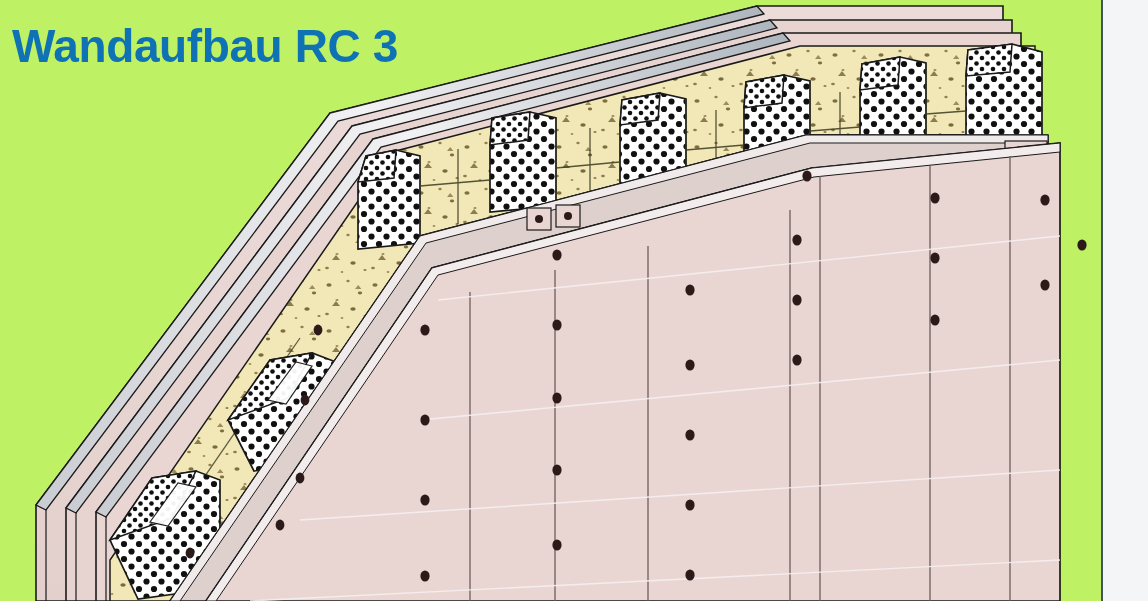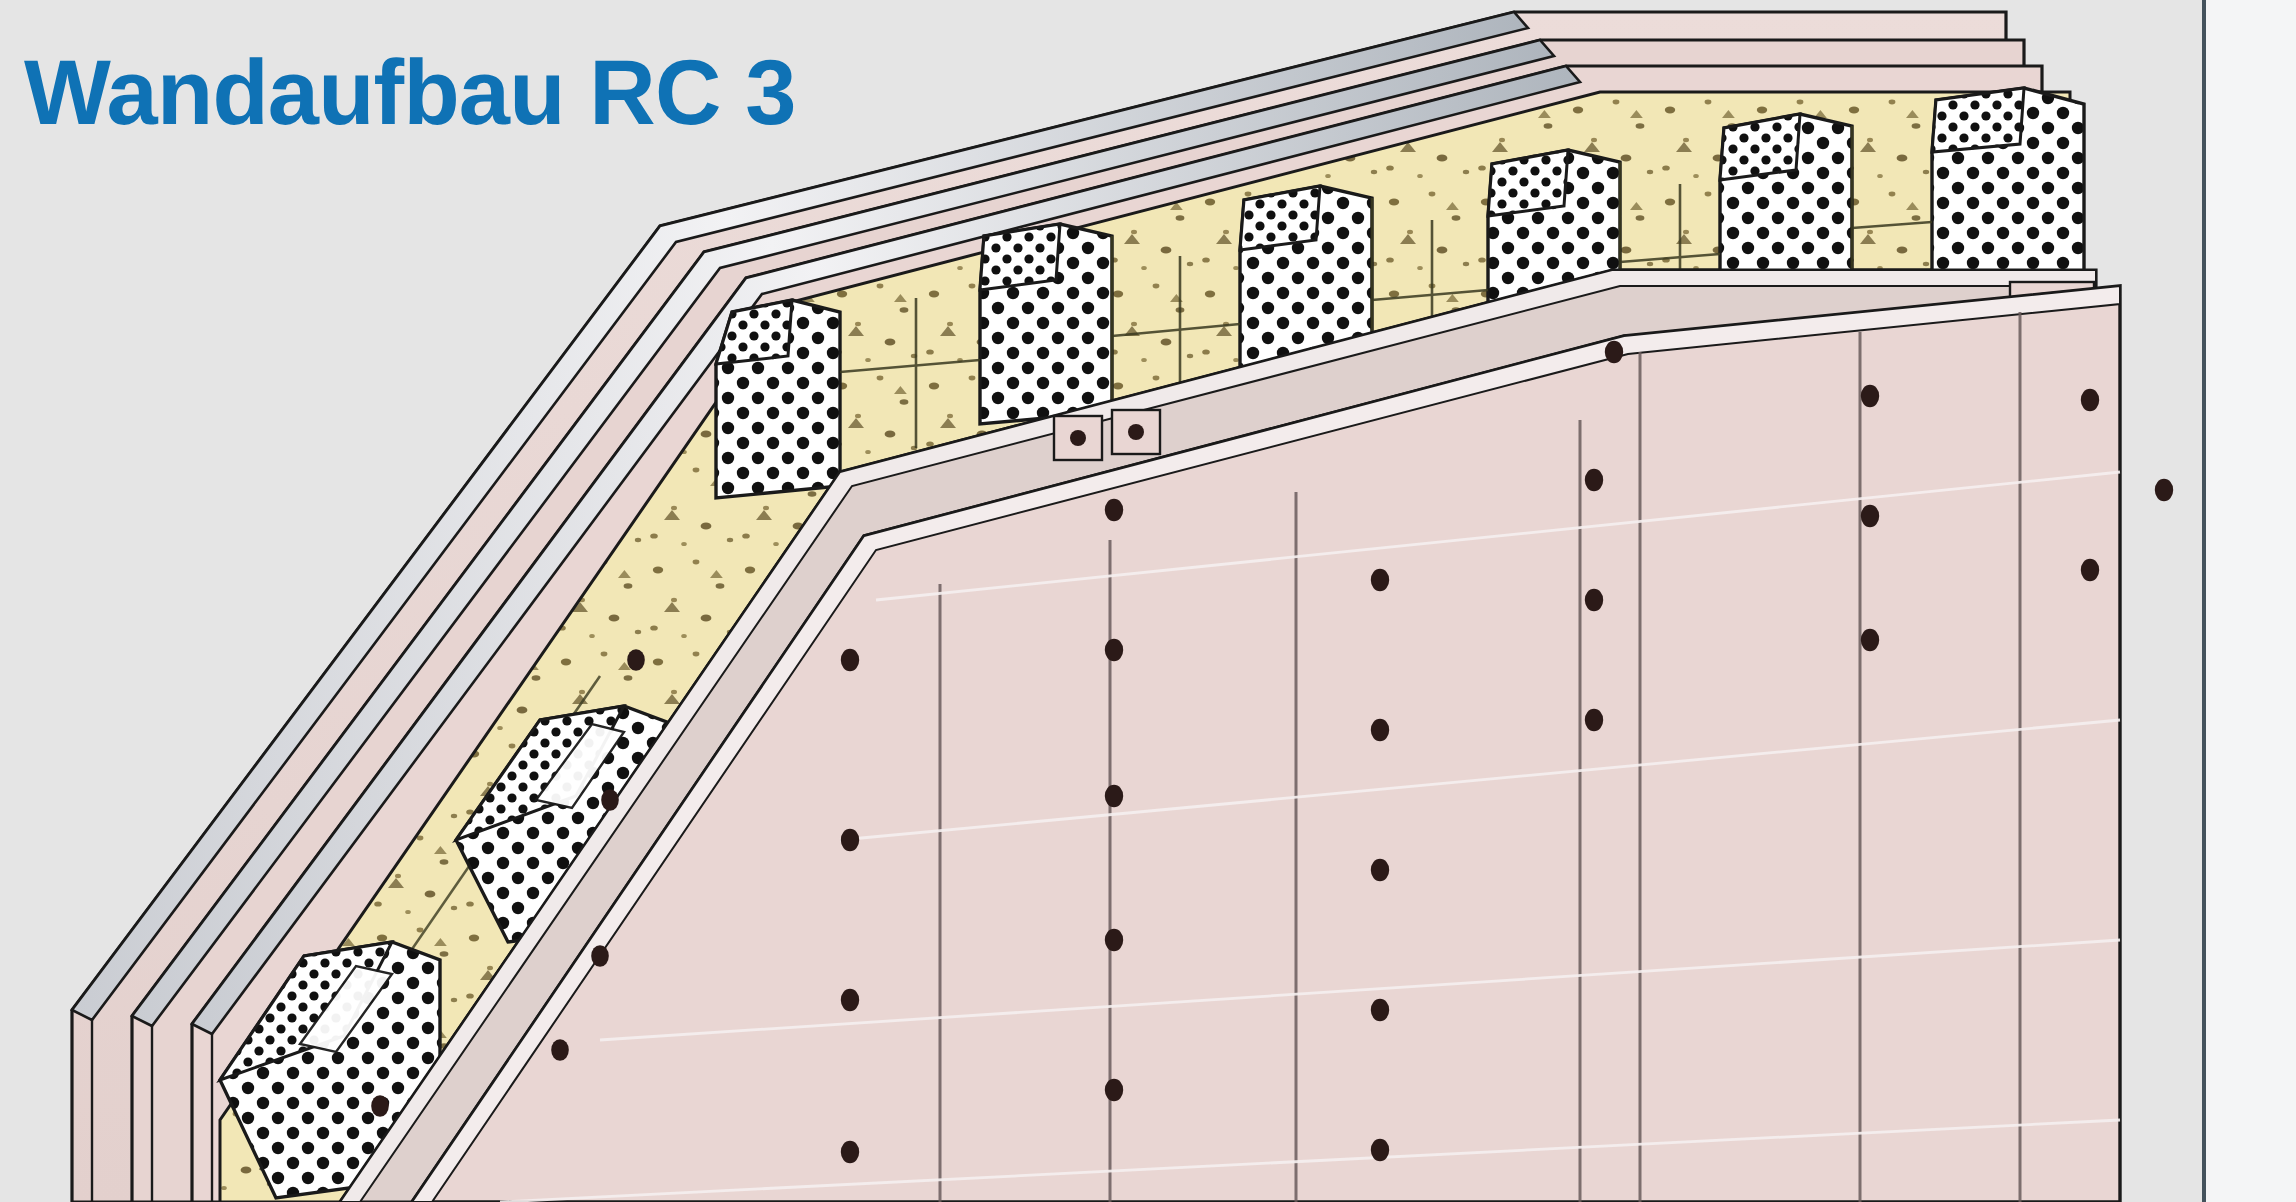--- a/index.html
+++ b/index.html
@@ -13,21 +13,21 @@
     overflow: hidden;
     font-family: "Liberation Sans", sans-serif;
     position: relative;
   }
 
   #page {
     position: absolute;
     left: 0; top: 0;
     width: 1148px;
     height: 601px;
-    background: #e5e5e5;
+    background: #bef264;
     overflow: hidden;
   }
 
   
   #illustration-canvas {
     position: absolute;
     left: 0; top: 0;
     width: 1148px;
     height: 601px;
   }

